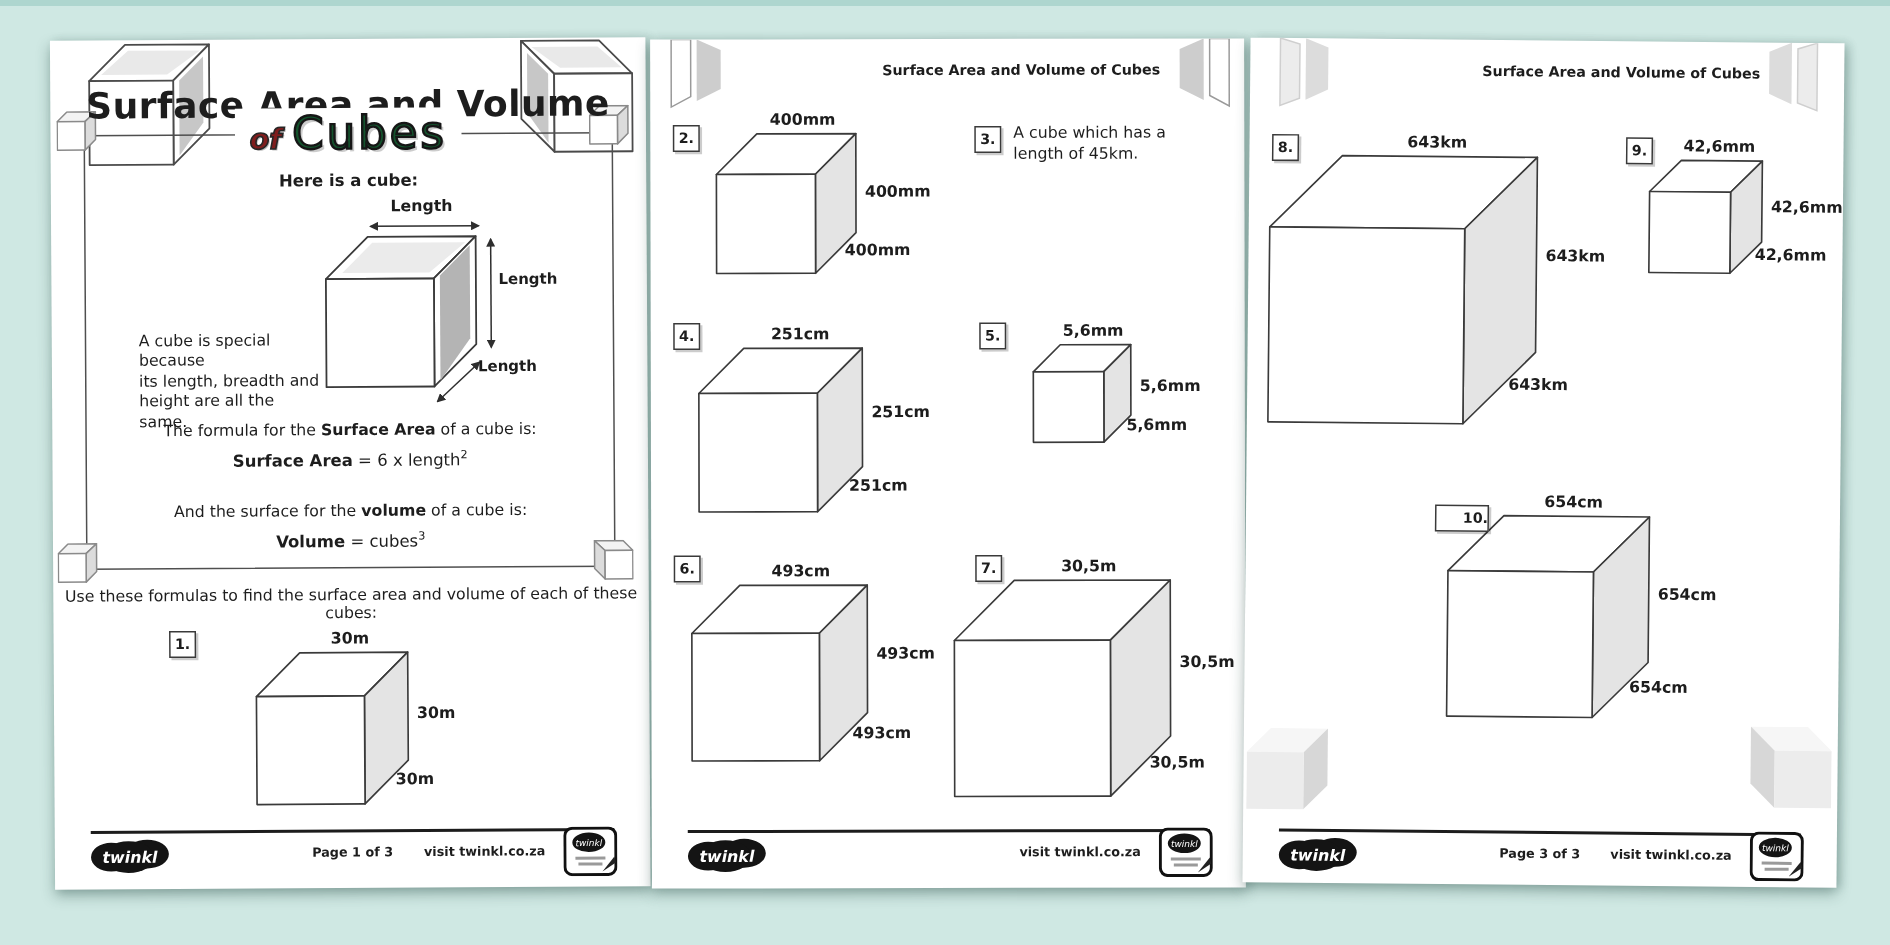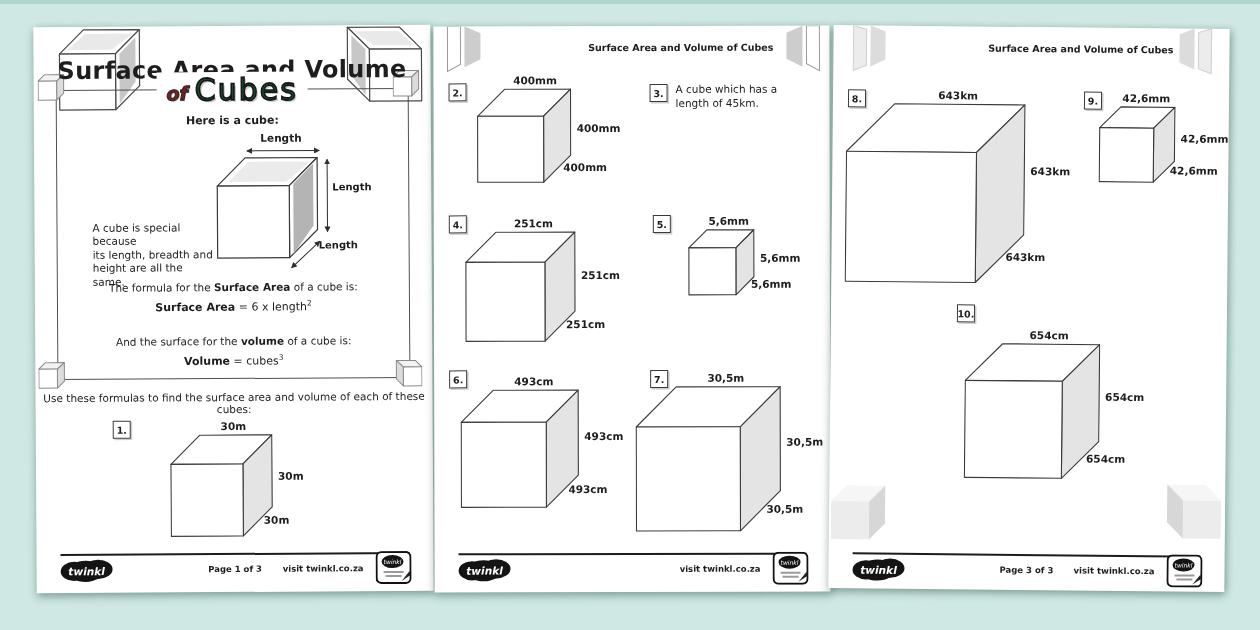--- a/index.html
+++ b/index.html
@@ -312,21 +312,21 @@
         <span class="cube-label" style="left: 174px; top: 224px;">643km</span>
         <div class="num-box" style="left: 251px; top: 64px;">9.</div>
         <svg width="77" height="77" viewBox="-1 -1 77 77" class="cube-svg" style="left: 266px; top: 78px;">
           <polygon points="0,21 21,0 75,0 54,21" fill="#ffffff" stroke="#3a3a3a" stroke-width="1.1" stroke-linejoin="round"></polygon>
           <polygon points="54,21 75,0 75,54 54,75" fill="#e4e4e4" stroke="#3a3a3a" stroke-width="1.1" stroke-linejoin="round"></polygon>
           <polygon points="0,21 54,21 54,75 0,75" fill="#ffffff" stroke="#3a3a3a" stroke-width="1.1" stroke-linejoin="round"></polygon>
         </svg>
         <span class="cube-label centered" style="left: 313.25px; top: 64px;">42,6mm</span>
         <span class="cube-label" style="left: 348px; top: 104.4px;">42,6mm</span>
         <span class="cube-label" style="left: 337.5px; top: 135.5px;">42,6mm</span>
-        <div class="num-box" style="left: 126px; top: 278px;">10.</div>
+        <div class="num-box" style="left: 126px; top: 310px; padding-left: 18px;">10.</div>
         <svg width="136" height="136" viewBox="-1 -1 136 136" class="cube-svg" style="left: 134px; top: 316px;">
           <polygon points="0,37 37,0 134,0 97,37" fill="#ffffff" stroke="#3a3a3a" stroke-width="1.1" stroke-linejoin="round"></polygon>
           <polygon points="97,37 134,0 134,97 97,134" fill="#e4e4e4" stroke="#3a3a3a" stroke-width="1.1" stroke-linejoin="round"></polygon>
           <polygon points="0,37 97,37 97,134 0,134" fill="#ffffff" stroke="#3a3a3a" stroke-width="1.1" stroke-linejoin="round"></polygon>
         </svg>
         <span class="cube-label centered" style="left: 218.42px; top: 302px;">654cm</span>
         <span class="cube-label" style="left: 275px; top: 362.7px;">654cm</span>
         <span class="cube-label" style="left: 256.5px; top: 424.5px;">654cm</span>
       </div>
 

